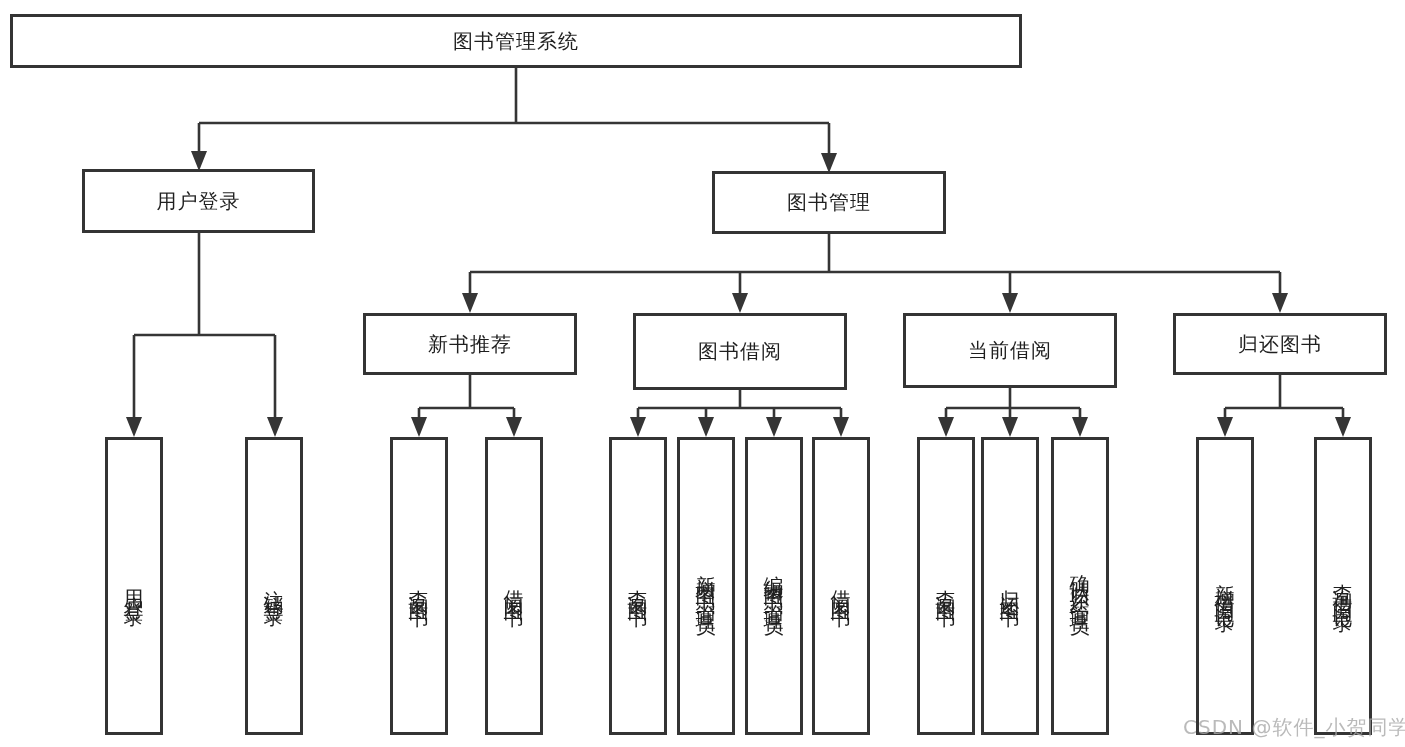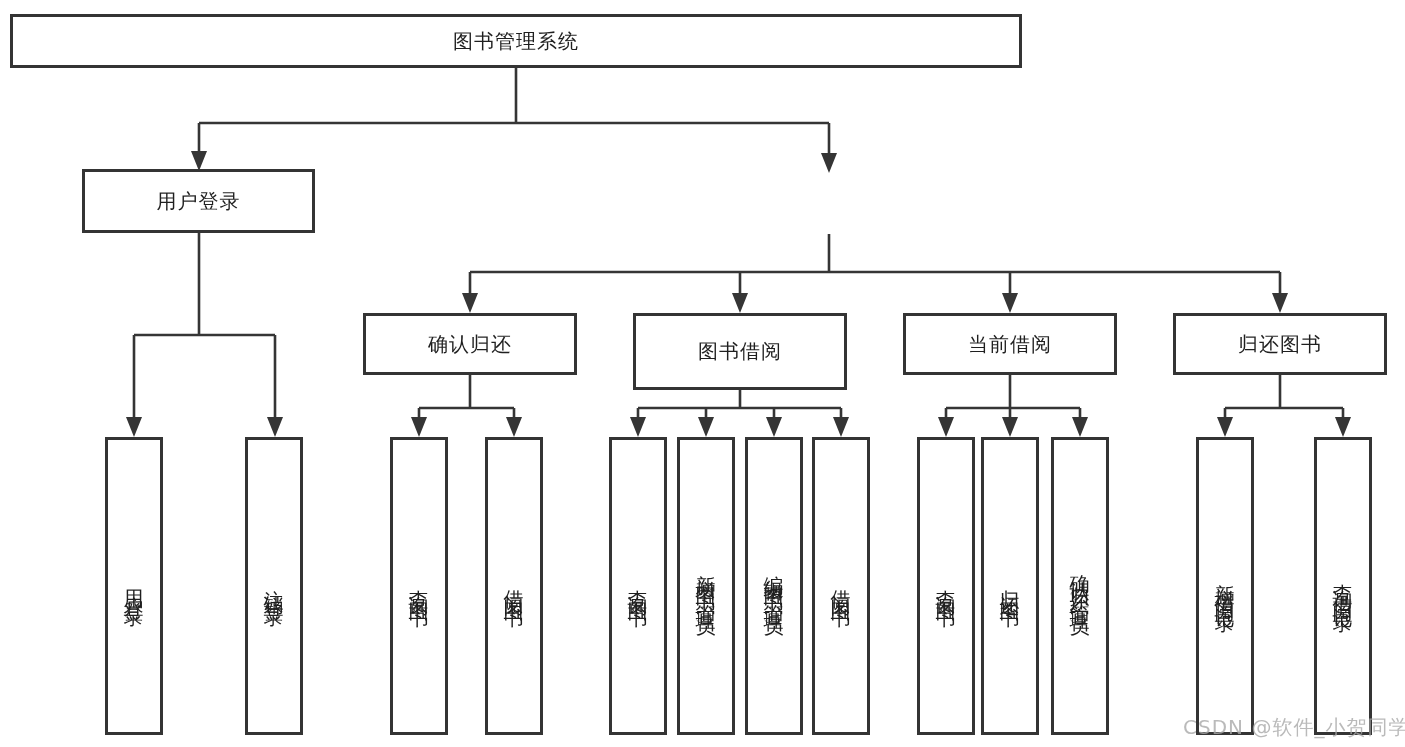--- a/index.html
+++ b/index.html
@@ -123,24 +123,25 @@
     <g>
       <path d="M1280,375 V408 M1225,408 H1343 M1225,408 V417 M1343,408 V417"></path>
       <polygon points="1217,417 1233,417 1225,437"></polygon>
       <polygon points="1335,417 1351,417 1343,437"></polygon>
     </g>
   </svg>
 
   <div class="node h" style="left:10px; top:14px; width:1012px; height:54px;">图书管理系统</div>
 
   <div class="node h" style="left:82px; top:169px; width:233px; height:64px;">用户登录</div>
+  <div class="node h" style="left:712px; top:171px; width:234px; height:63px;">图书管理</div>
 
-  <div class="node h" style="left:363px; top:313px; width:214px; height:62px;">确认归还</div>
+  <div class="node h" style="left:363px; top:313px; width:214px; height:62px;">新书推荐</div>
   <div class="node h" style="left:633px; top:313px; width:214px; height:77px;">图书借阅</div>
-  <div class="node h" style="left:903px; top:313px; width:214px; height:62px;">当前借阅</div>
+  <div class="node h" style="left:903px; top:313px; width:214px; height:75px;">当前借阅</div>
   <div class="node h" style="left:1173px; top:313px; width:214px; height:62px;">归还图书</div>
 
   <div class="node v leaf" style="left:105px;">
     <span>用户登录</span>
   </div>
   <div class="node v leaf" style="left:245px;">
     <span>注销登录</span>
   </div>
 
   <div class="node v leaf" style="left:390px;">

